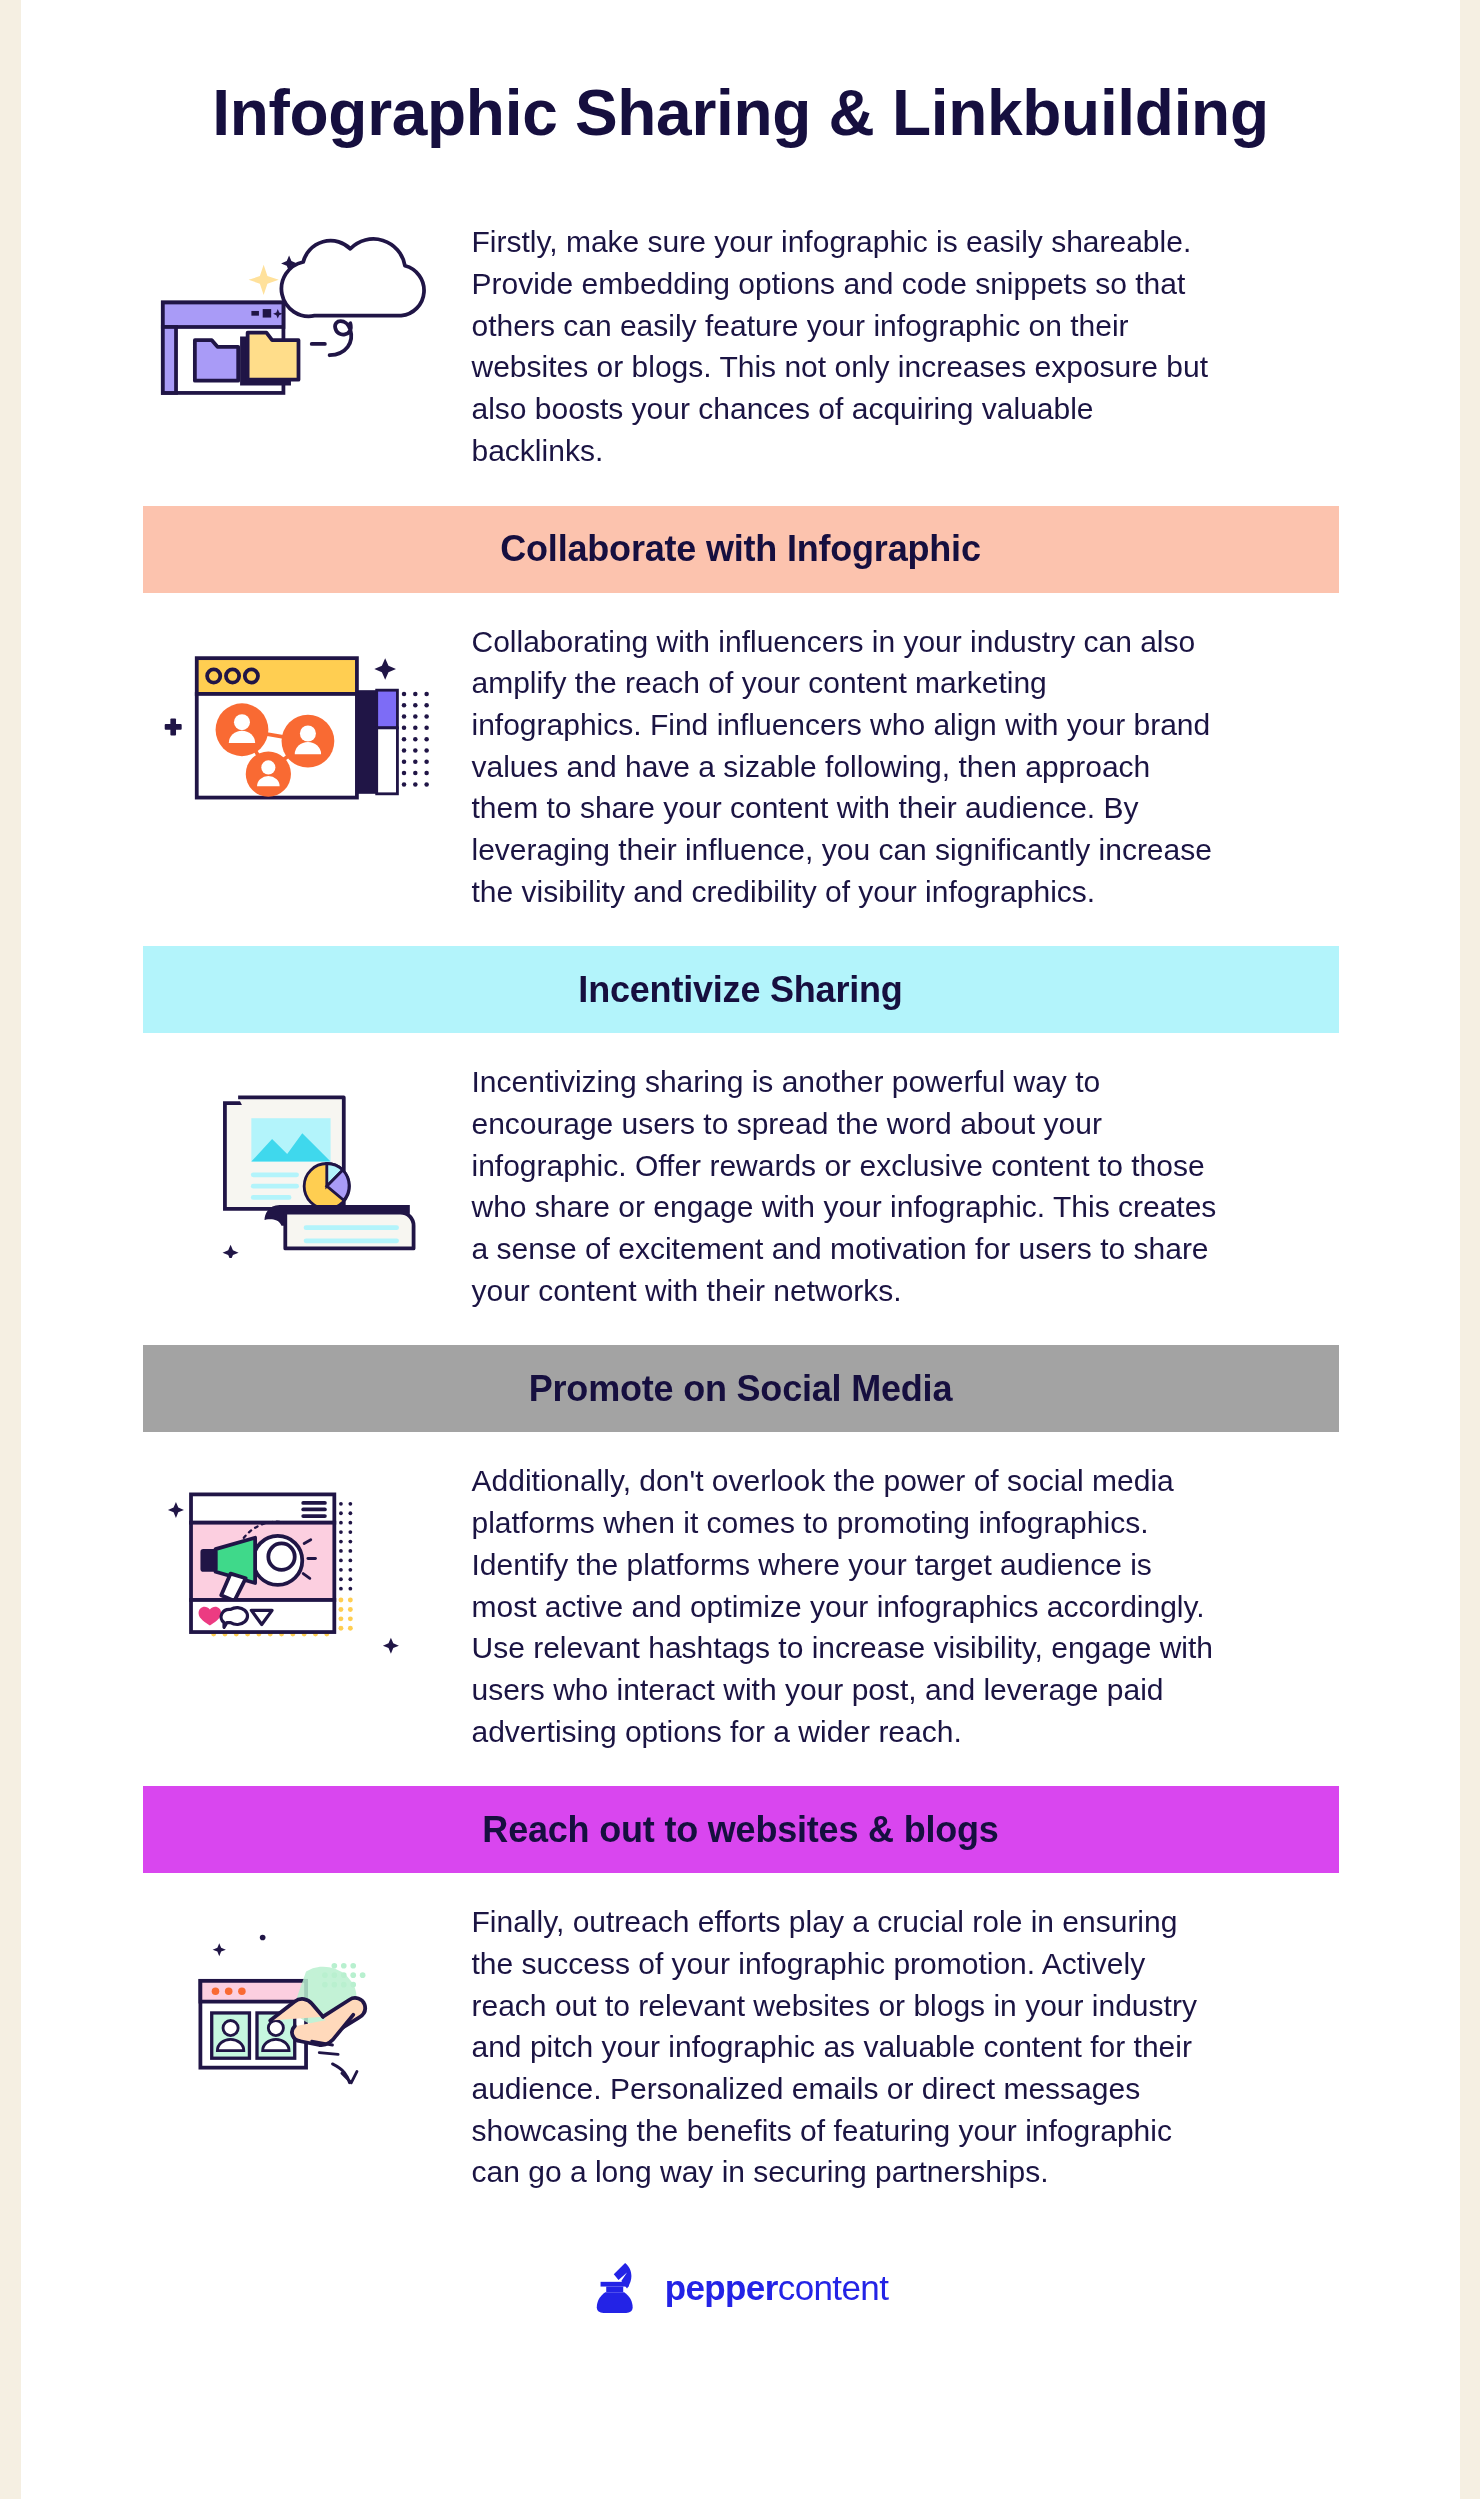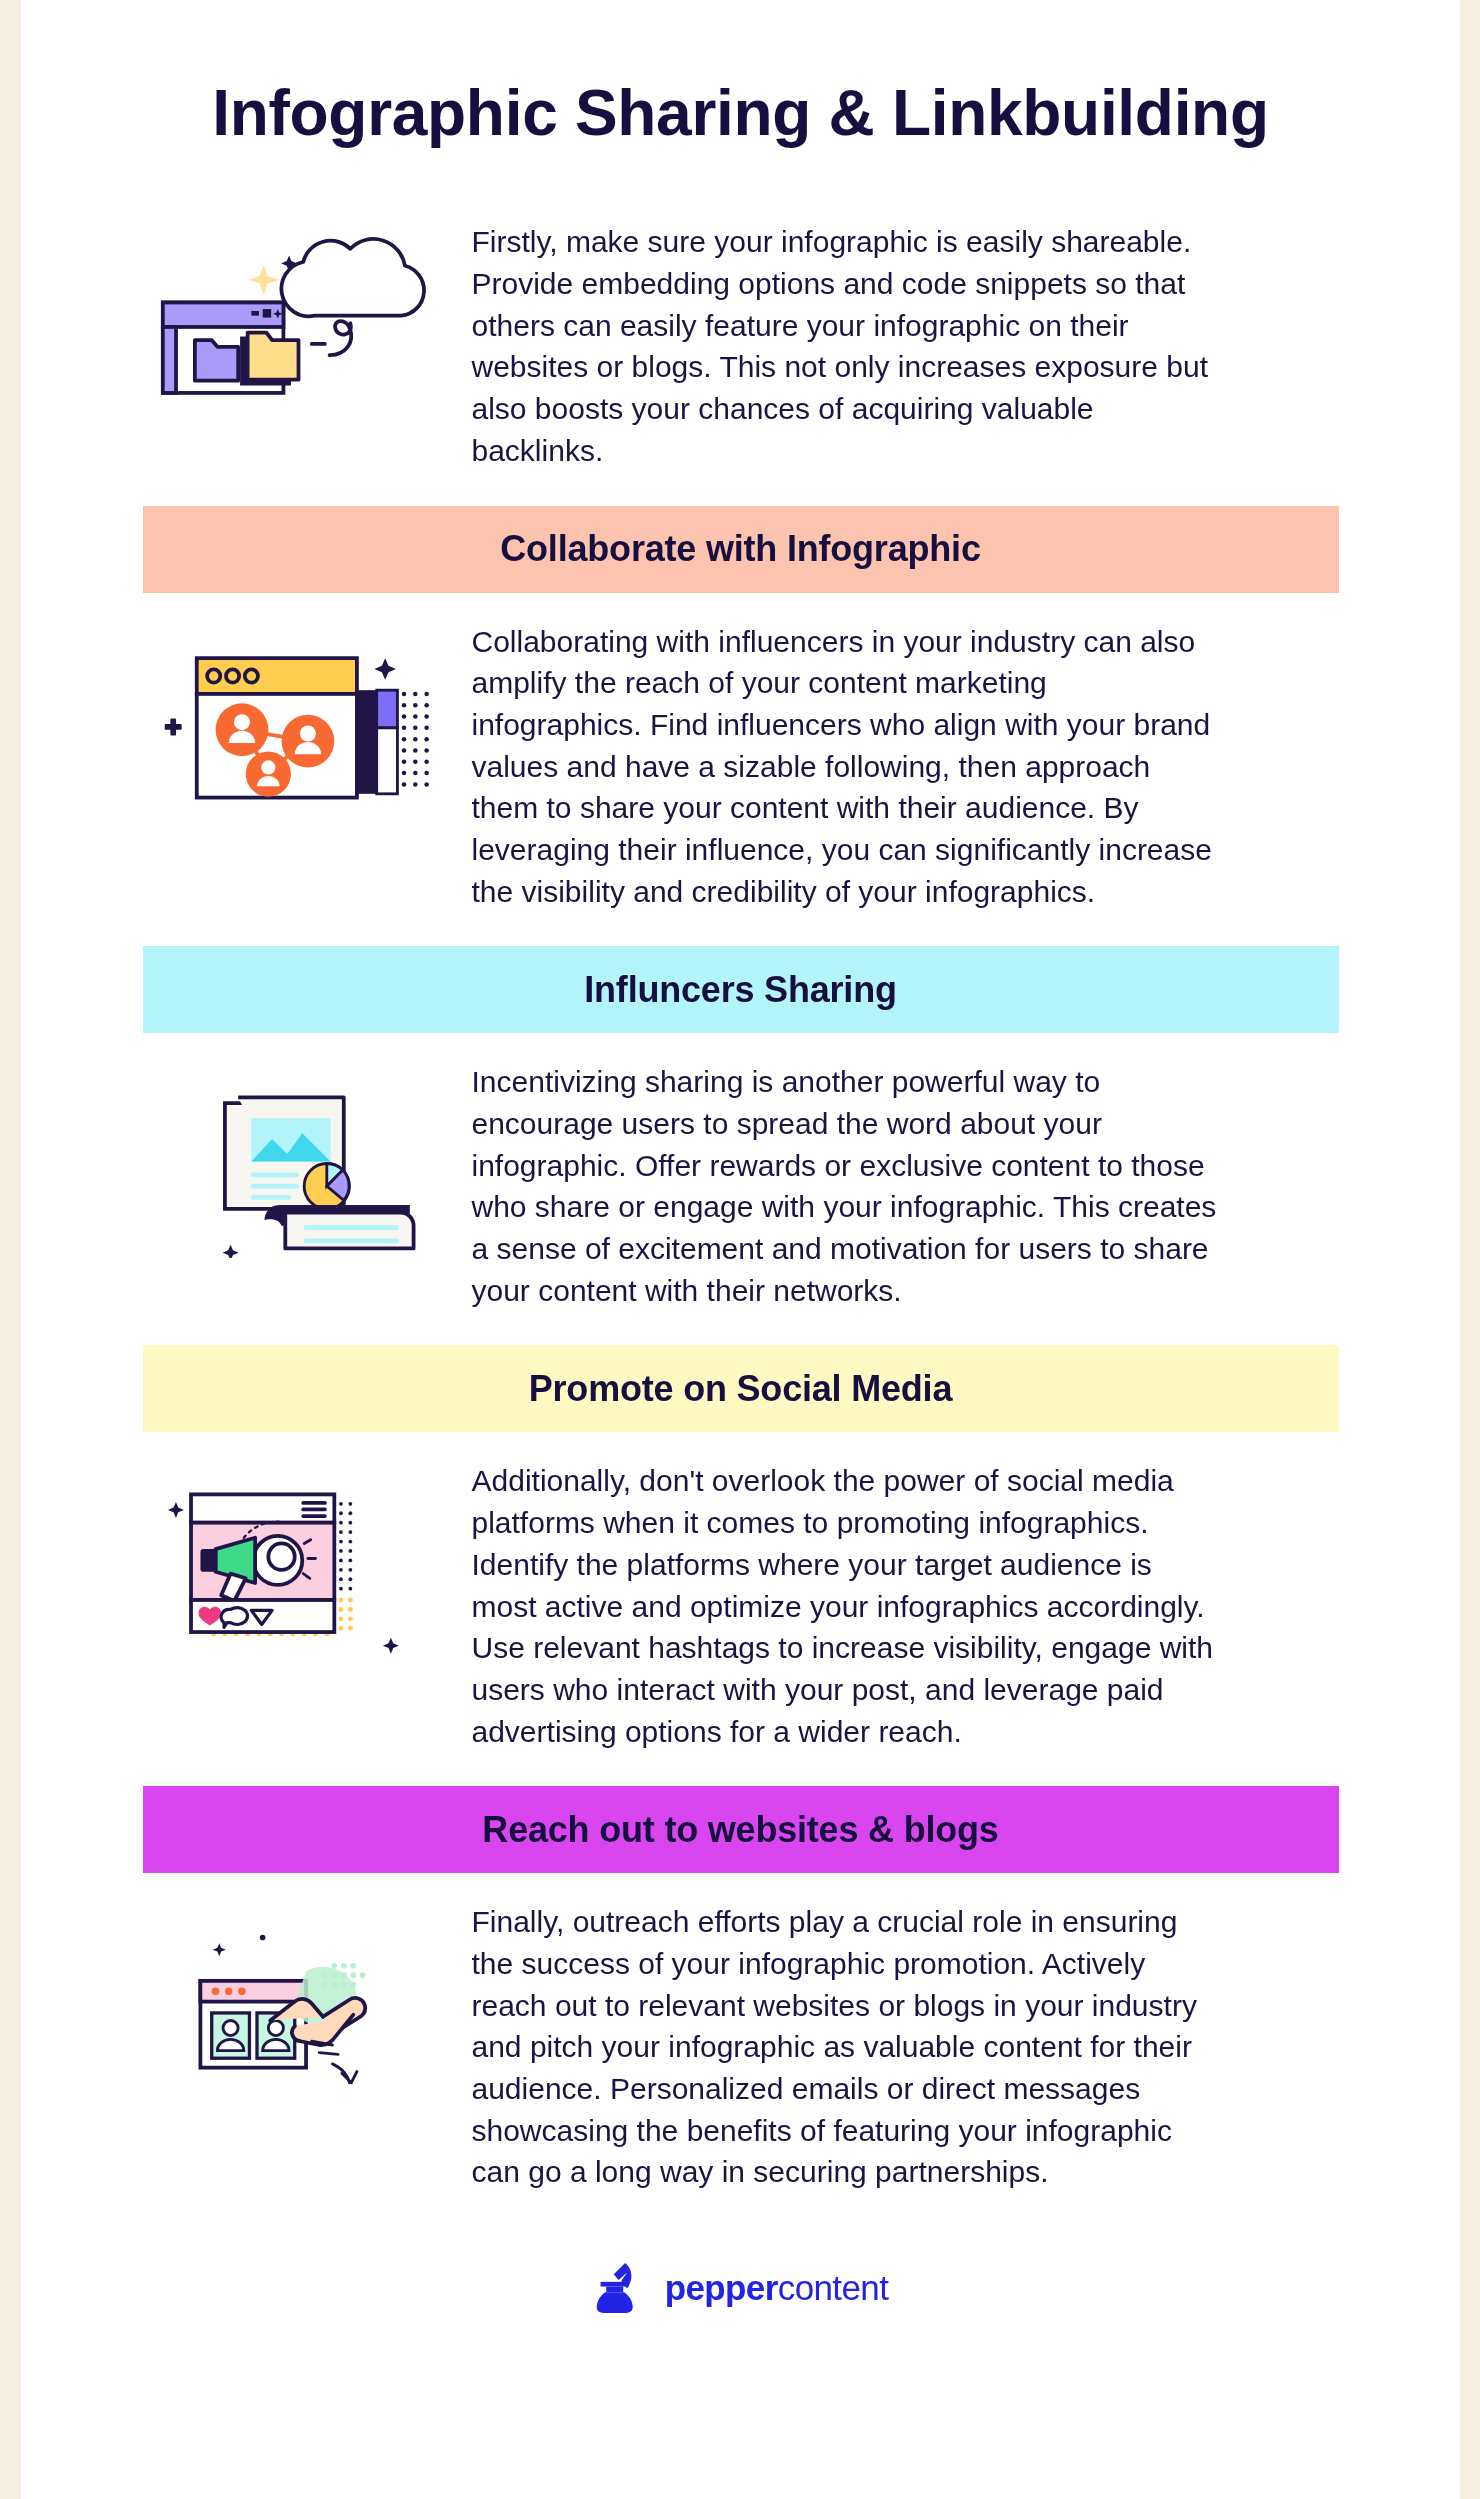--- a/index.html
+++ b/index.html
@@ -189,21 +189,21 @@
             <path d="M106 168 a12 11 0 0 1 24 0z" fill="#fff"></path>
           </g>
         </svg>
       </div>
       <p class="body-text">Collaborating with influencers in your industry can also amplify the reach of your content marketing infographics. Find influencers who align with your brand values and have a sizable following, then approach them to share your content with their audience. By leveraging their influence, you can significantly increase the visibility and credibility of your infographics.</p>
     </div>
   </div>
 
   <div class="section">
     <div class="band" style="background:#b3f4fb">
-      <h2>Influncers Sharing</h2>
+      <h2>Incentivize Sharing</h2>
     </div>
     <div class="row">
       <div class="art">
         <svg width="283" height="189" viewBox="0 0 300 200">
           <path d="M72 36 h108 v112 H72 z" fill="#f7f6f1" stroke="#201546" stroke-width="4"></path>
           <path d="M86 30 h112 v120 c0 0 -6 22 -26 22 h-14" fill="#f7f6f1" stroke="#201546" stroke-width="4" stroke-linejoin="round"></path>
           <rect x="100" y="52" width="84" height="46" fill="#b3f4fb"></rect>
           <path d="M100 98 l22 -24 16 16 16 -22 30 30z" fill="#3fd8ed"></path>
           <g stroke="#b3f4fb" stroke-width="5" stroke-linecap="round">
             <line x1="102" y1="112" x2="148" y2="112"></line>
@@ -220,21 +220,21 @@
             <line x1="158" y1="182" x2="254" y2="182"></line>
           </g>
           <path d="M78 186 l2.5 6 6 2.5 -6 2.5 -2.5 6 -2.5 -6 -6 -2.5 6 -2.5z" fill="#201546"></path>
         </svg>
       </div>
       <p class="body-text">Incentivizing sharing is another powerful way to encourage users to spread the word about your infographic. Offer rewards or exclusive content to those who share or engage with your infographic. This creates a sense of excitement and motivation for users to share your content with their networks.</p>
     </div>
   </div>
 
   <div class="section">
-    <div class="band" style="background:#fef9c3">
+    <div class="band" style="background:#a3a3a3">
       <h2>Promote on Social Media</h2>
     </div>
     <div class="row">
       <div class="art">
         <svg width="283" height="198" viewBox="0 0 300 210">
           <g fill="#201546">
             <path d="M20 36 l2.5 6 6 2.5 -6 2.5 -2.5 6 -2.5 -6 -6 -2.5 6 -2.5z"></path>
             <path d="M248 180 l2.5 6 6 2.5 -6 2.5 -2.5 6 -2.5 -6 -6 -2.5 6 -2.5z"></path>
           </g>
           <g fill="#201546">

